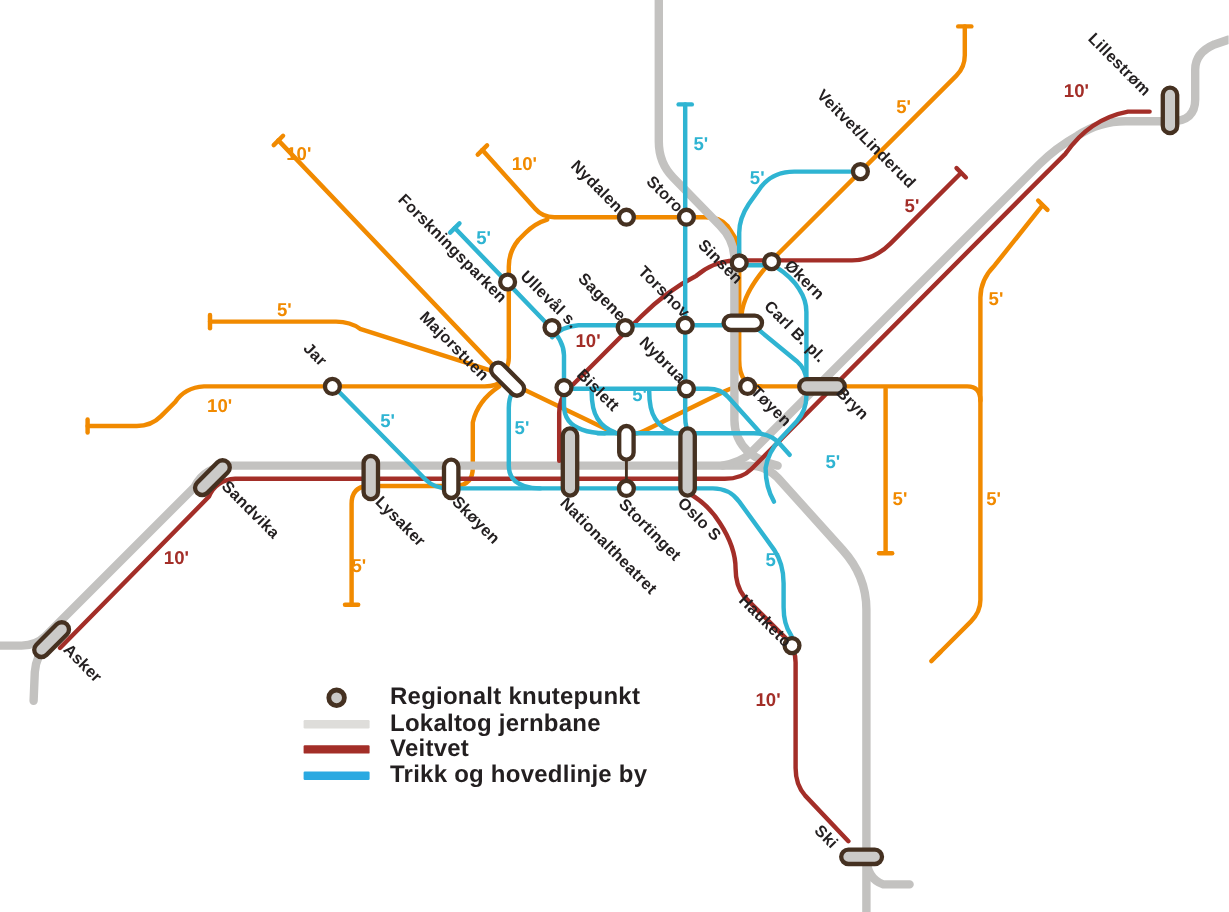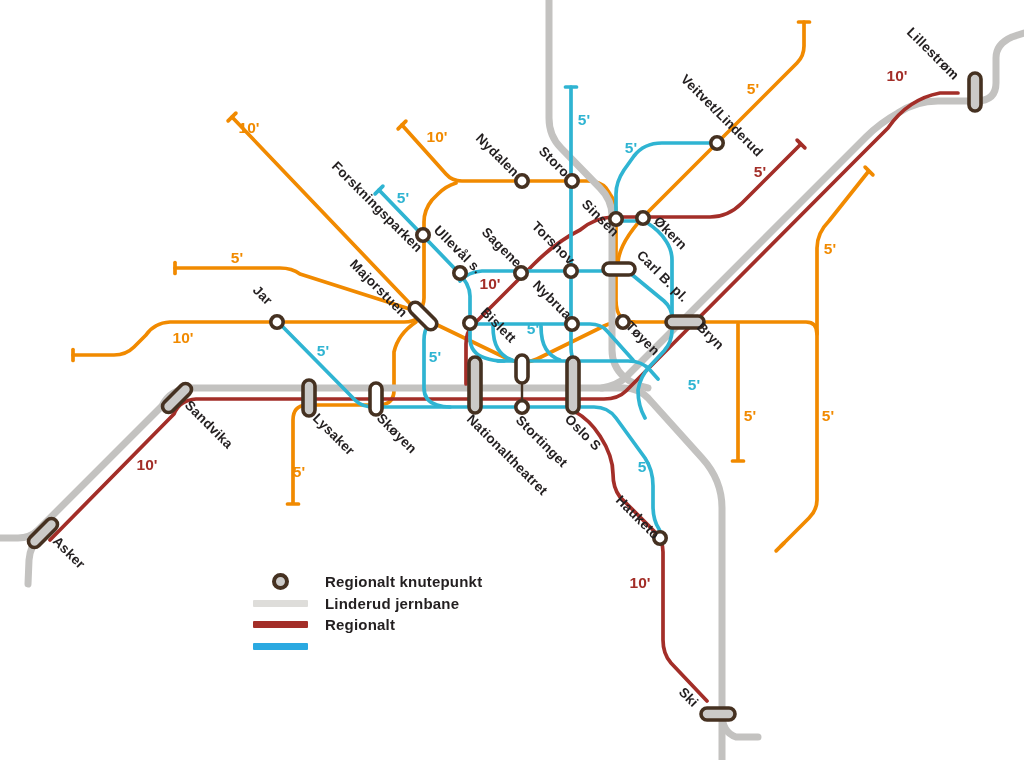--- a/index.html
+++ b/index.html
@@ -2,21 +2,21 @@
 <html><head>
 <meta charset="utf-8">
 <style>
   html,body{margin:0;padding:0;background:#ffffff;}
   #stage{position:relative;width:1024px;height:760px;background:#ffffff;overflow:hidden;
          font-family:"Liberation Sans",sans-serif;}
   #map-svg{position:absolute;left:0;top:0;}
   .legend{position:absolute;left:252px;top:571px;display:flex;flex-direction:column;}
   .legend-row{display:flex;align-items:center;height:21.5px;}
   .swatch-cell{width:57px;display:flex;justify-content:center;align-items:center;flex:0 0 57px;}
-  .legend-label{margin-left:16px;font-size:15px;font-weight:bold;color:#231F20;letter-spacing:.2px;white-space:nowrap;}
+  .legend-label{margin-left:16px;font-size:20px;font-weight:bold;color:#231F20;letter-spacing:.2px;white-space:nowrap;}
   .sw-circle-reg{width:9px;height:9px;border-radius:50%;border:4px solid #453121;background:#CBCAC8;}
   .sw-circle-loc{width:8px;height:8px;border-radius:50%;border:3.5px solid #453121;background:#ffffff;}
   .sw-bar{width:55px;height:7px;border-radius:1px;}
 </style>
 </head>
 <body>
 
 <div id="stage">
   <svg id="map-svg" width="1024" height="760" viewBox="0 0 1024 760">
       <path d="M232 117 L418 312" fill="none" stroke="#F18A00" stroke-width="3.7" stroke-linecap="round" stroke-linejoin="round"></path>
@@ -144,27 +144,28 @@
     <div class="legend-row">
       <span class="swatch-cell">
           <span class="sw-circle-reg"></span>
         </span>
       <span class="legend-label">Regionalt knutepunkt</span>
     </div>
     <div class="legend-row">
       <span class="swatch-cell">
           <span class="sw-bar" style="background: rgb(222, 221, 218);"></span>
         </span>
-      <span class="legend-label">Linderud jernbane</span>
+      <span class="legend-label">Lokaltog jernbane</span>
     </div>
     <div class="legend-row">
       <span class="swatch-cell">
           <span class="sw-bar" style="background: rgb(163, 46, 40);"></span>
         </span>
-      <span class="legend-label">Regionalt</span>
+      <span class="legend-label">Veitvet</span>
     </div>
     <div class="legend-row">
       <span class="swatch-cell">
           <span class="sw-bar" style="background: rgb(42, 169, 225);"></span>
         </span>
+      <span class="legend-label">Trikk og hovedlinje by</span>
     </div>
   </div>
 </div>
 
 </body></html>

